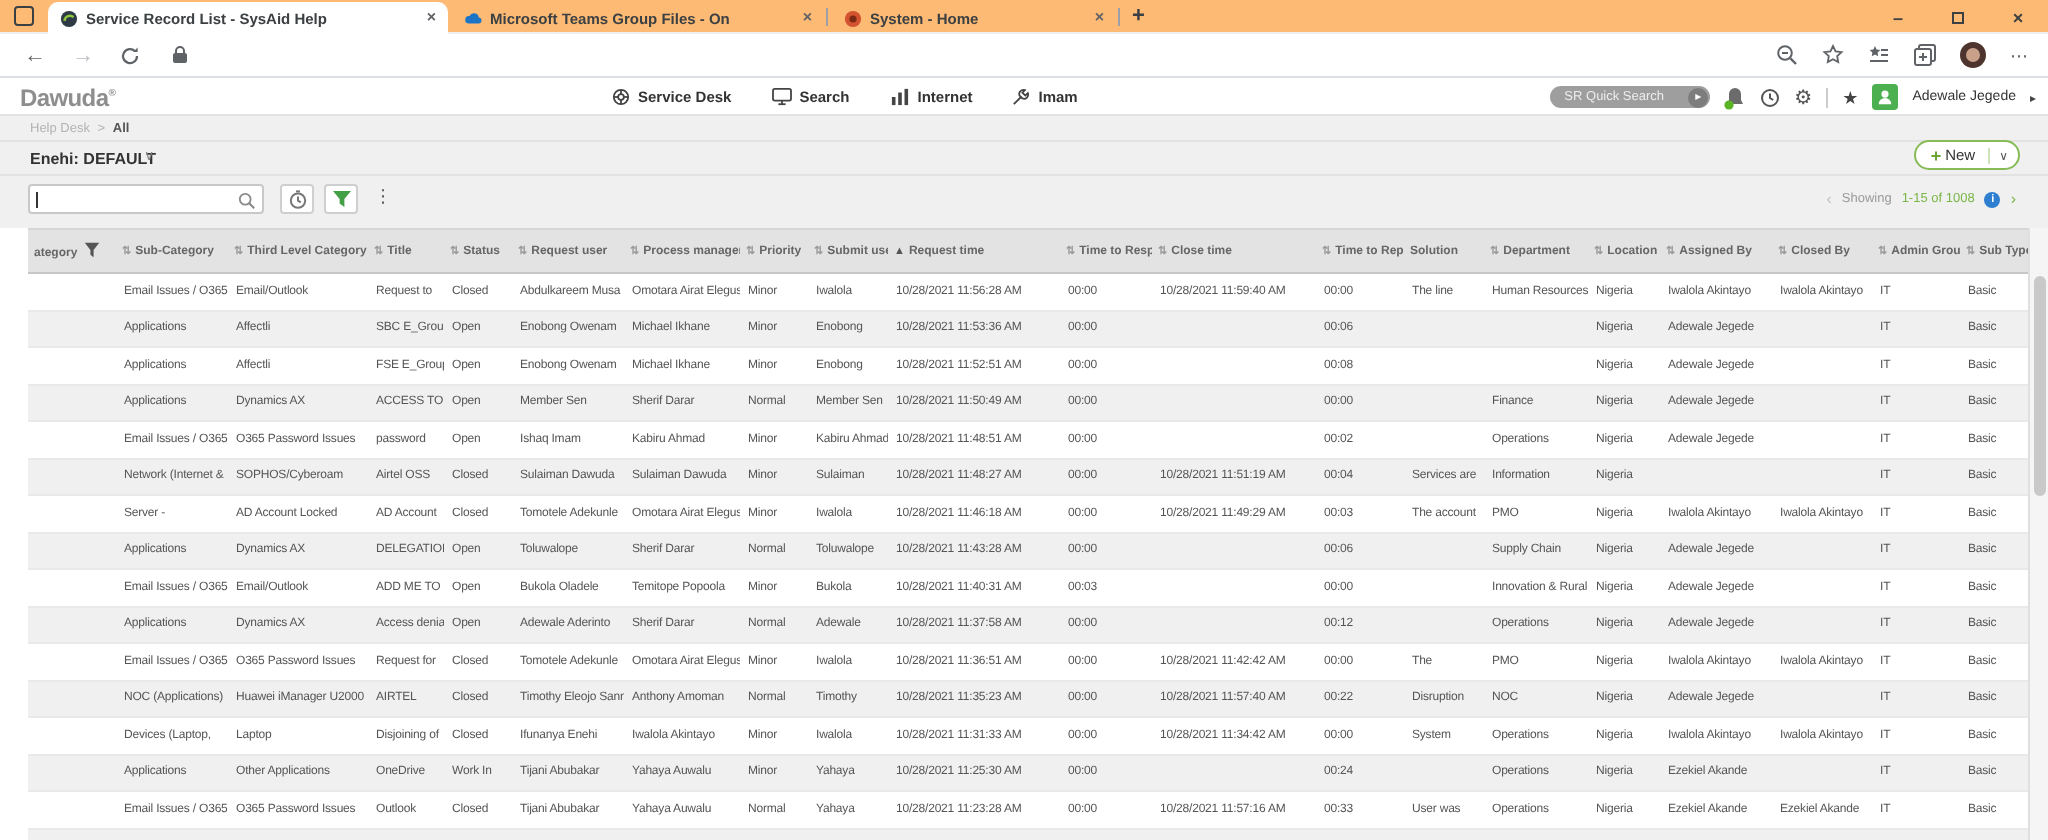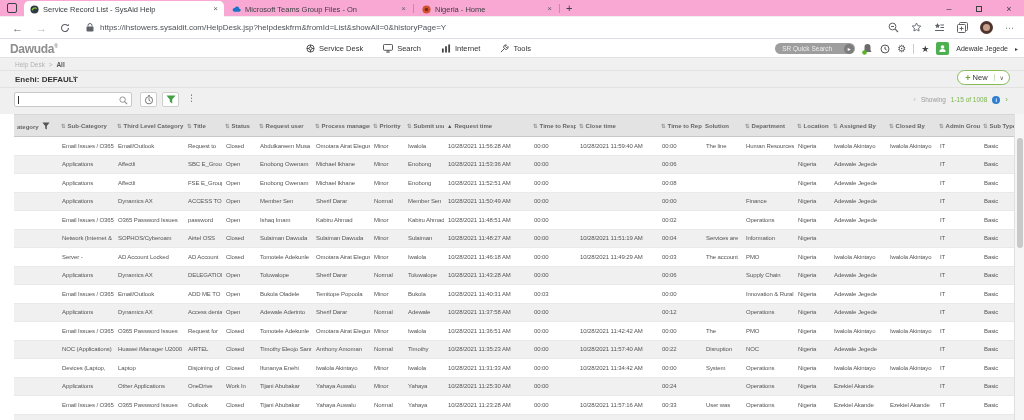--- a/index.html
+++ b/index.html
@@ -1,19 +1,19 @@
 <!DOCTYPE html>
 <html><head>
 <meta charset="utf-8">
 <style>
   * { margin:0; padding:0; box-sizing:border-box; }
   html,body { width:1024px; height:420px; overflow:hidden; font-family:"Liberation Sans", sans-serif; background:#f0f0f0; }
 
   
-  #tabstrip { position:absolute; top:0; left:0; width:1024px; height:16px; background:#f9a8d4; }
+  #tabstrip { position:absolute; top:0; left:0; width:1024px; height:16px; background:#fdba74;font-weight:bold; }
   #window-icon { position:absolute; left:7px; top:3px; width:10px; height:10px; border:1.5px solid #3c4043; border-radius:2px; }
   .tab { position:absolute; top:1px; height:16px; display:flex; align-items:center; padding:0 6px; font-size:7.5px; color:#3c4043; }
   .tab.active { background:#fff; border-radius:5px 5px 0 0; }
   .tab .title { flex:1; white-space:nowrap; overflow:hidden; margin:0 5px 0 4px; }
   .tab .close { font-size:8px; color:#5f6368; line-height:8px; }
   .favicon { width:9px; height:9px; flex:none; }
   .tabsep { position:absolute; top:4px; width:1px; height:9px; background:#9aa0a6; }
   #new-tab { position:absolute; left:566px; top:2px; font-size:11px; color:#3c4043; }
   .wincontrols { position:absolute; right:0; top:0; height:17px; display:flex; }
   .winbtn { width:30px; height:17px; display:flex; align-items:center; justify-content:center; color:#3c4043; font-size:9px; }
@@ -29,21 +29,21 @@
   .addr-icon { margin-left:12px; display:flex; align-items:center; }
   #browser-avatar { width:13px; height:13px; border-radius:50%; background:#4e342e; overflow:hidden; position:relative; }
   #browser-avatar::after { content:""; position:absolute; left:3px; top:3px; width:7px; height:7px; border-radius:50%; background:#c9a08a; }
   .dots { font-size:9px; color:#5f6368; }
 
   
   #appbar { position:absolute; top:39px; left:0; width:1024px; height:19px; background:#fff; border-bottom:1px solid #e3e3e3; box-shadow:0 1px 2px rgba(0,0,0,.05); }
   #logo { position:absolute; left:10px; top:3px; font-size:12px; font-weight:bold; color:#8e8e8e; letter-spacing:-.3px; }
   #logo sup { font-size:5px; }
   #appmenu { position:absolute; left:306px; top:0; height:19px; display:flex; align-items:center; gap:20px; }
-  .menu-item { display:flex; align-items:center; gap:4px; font-size:7.5px; color:#333; }
+  .menu-item { display:flex; align-items:center; gap:4px; font-size:7.5px; color:#333;font-weight:bold; }
   #appbar-right { position:absolute; right:6px; top:0; height:19px; display:flex; align-items:center; gap:7px; }
   #quick-search { width:80px; height:11px; background:#9e9e9e; border-radius:6px; display:flex; align-items:center; position:relative; }
   #quick-search .qs-label { font-size:6.5px; color:#ededed; padding-left:7px; flex:1; white-space:nowrap; overflow:hidden; }
   #quick-search .qs-go { width:10px; height:10px; background:#7d7d7d; border-radius:50%; margin-right:1px; color:#fff; font-size:6px; line-height:10px; text-align:center; }
   .bar-divider { width:1px; height:10px; background:#ccc; }
   .glyph-icon { color:#555; }
   #user-avatar { width:13px; height:13px; background:#4caf50; border-radius:2px; display:flex; align-items:center; justify-content:center; }
   #user-name { font-size:7px; color:#333; }
   .caret-right { font-size:6px; color:#444; }
 
@@ -110,21 +110,21 @@
     <span class="title">Microsoft Teams Group Files - On</span>
     <span class="close">×</span>
   </div>
   <div class="tabsep" style="left:413px;"></div>
 
   <div class="tab" style="left:416px;width:142px;">
     <svg class="favicon" viewBox="0 0 10 10">
         <circle cx="5" cy="5" r="4.5" fill="#d35230"></circle>
         <circle cx="5" cy="5" r="2" fill="#7a2a12"></circle>
       </svg>
-    <span class="title">Nigeria - Home</span>
+    <span class="title">System - Home</span>
     <span class="close">×</span>
   </div>
   <div class="tabsep" style="left:559px;"></div>
 
   <div id="new-tab">+</div>
 
   <div class="wincontrols">
     <div class="winbtn">–</div>
     <div class="winbtn">
         <span class="restore-glyph"></span>
@@ -137,21 +137,20 @@
   <span class="nav-glyph">←</span>
   <span class="nav-glyph disabled">→</span>
   <svg width="10" height="10" viewBox="0 0 10 10">
       <path d="M8.5 5a3.5 3.5 0 1 1-1-2.4" stroke="#5f6368" stroke-width="1.1" fill="none"></path>
       <path d="M8.8 0.8v2.2H6.6z" fill="#5f6368"></path>
     </svg>
   <svg id="addr-lock" width="8" height="9" viewBox="0 0 8 9">
       <rect x="0.5" y="3.5" width="7" height="5" rx="1" fill="#5f6368"></rect>
       <path d="M2 3.5V2.5a2 2 0 0 1 4 0v1" stroke="#5f6368" stroke-width="1" fill="none"></path>
     </svg>
-  <span id="url-text">https://ihstowers.sysaidit.com/HelpDesk.jsp?helpdeskfrm&amp;fromId=List&amp;showAll=0&amp;historyPage=Y</span>
   <span id="addr-spacer"></span>
   <span class="addr-icon">
       <svg width="11" height="11" viewBox="0 0 11 11">
         <circle cx="4.5" cy="4.5" r="3.4" stroke="#5f6368" stroke-width="1" fill="none"></circle>
         <line x1="7.2" y1="7.2" x2="10" y2="10" stroke="#5f6368" stroke-width="1.2"></line>
         <line x1="3" y1="4.5" x2="6" y2="4.5" stroke="#5f6368" stroke-width="1"></line>
       </svg>
     </span>
   <span class="addr-icon">
       <svg width="11" height="11" viewBox="0 0 11 11">
@@ -208,21 +207,21 @@
           <rect x="1" y="5" width="2" height="4.5" fill="#444"></rect>
           <rect x="4.5" y="2.5" width="2" height="7" fill="#444"></rect>
           <rect x="8" y="0.5" width="2" height="9" fill="#444"></rect>
         </svg>
       <span>Internet</span>
     </div>
     <div class="menu-item">
       <svg width="9" height="9" viewBox="0 0 10 10">
           <path d="M1 9l4-4M5 5l-.8-.8a2.3 2.3 0 0 1 3-3l-1.4 1.4 1.6 1.6L8.8 2.8a2.3 2.3 0 0 1-3 3z" stroke="#444" fill="none" stroke-width="1"></path>
         </svg>
-      <span>Tools</span>
+      <span>Imam</span>
     </div>
   </div>
 
   <div id="appbar-right">
     <div id="quick-search">
       <span class="qs-label">SR Quick Search</span>
       <span class="qs-go">▸</span>
     </div>
     <svg width="11" height="12" viewBox="0 0 11 12">
         <path d="M5.5 1a3 3 0 0 1 3 3v3l1 2h-8l1-2V4a3 3 0 0 1 3-3z" fill="#6b6b6b"></path>

